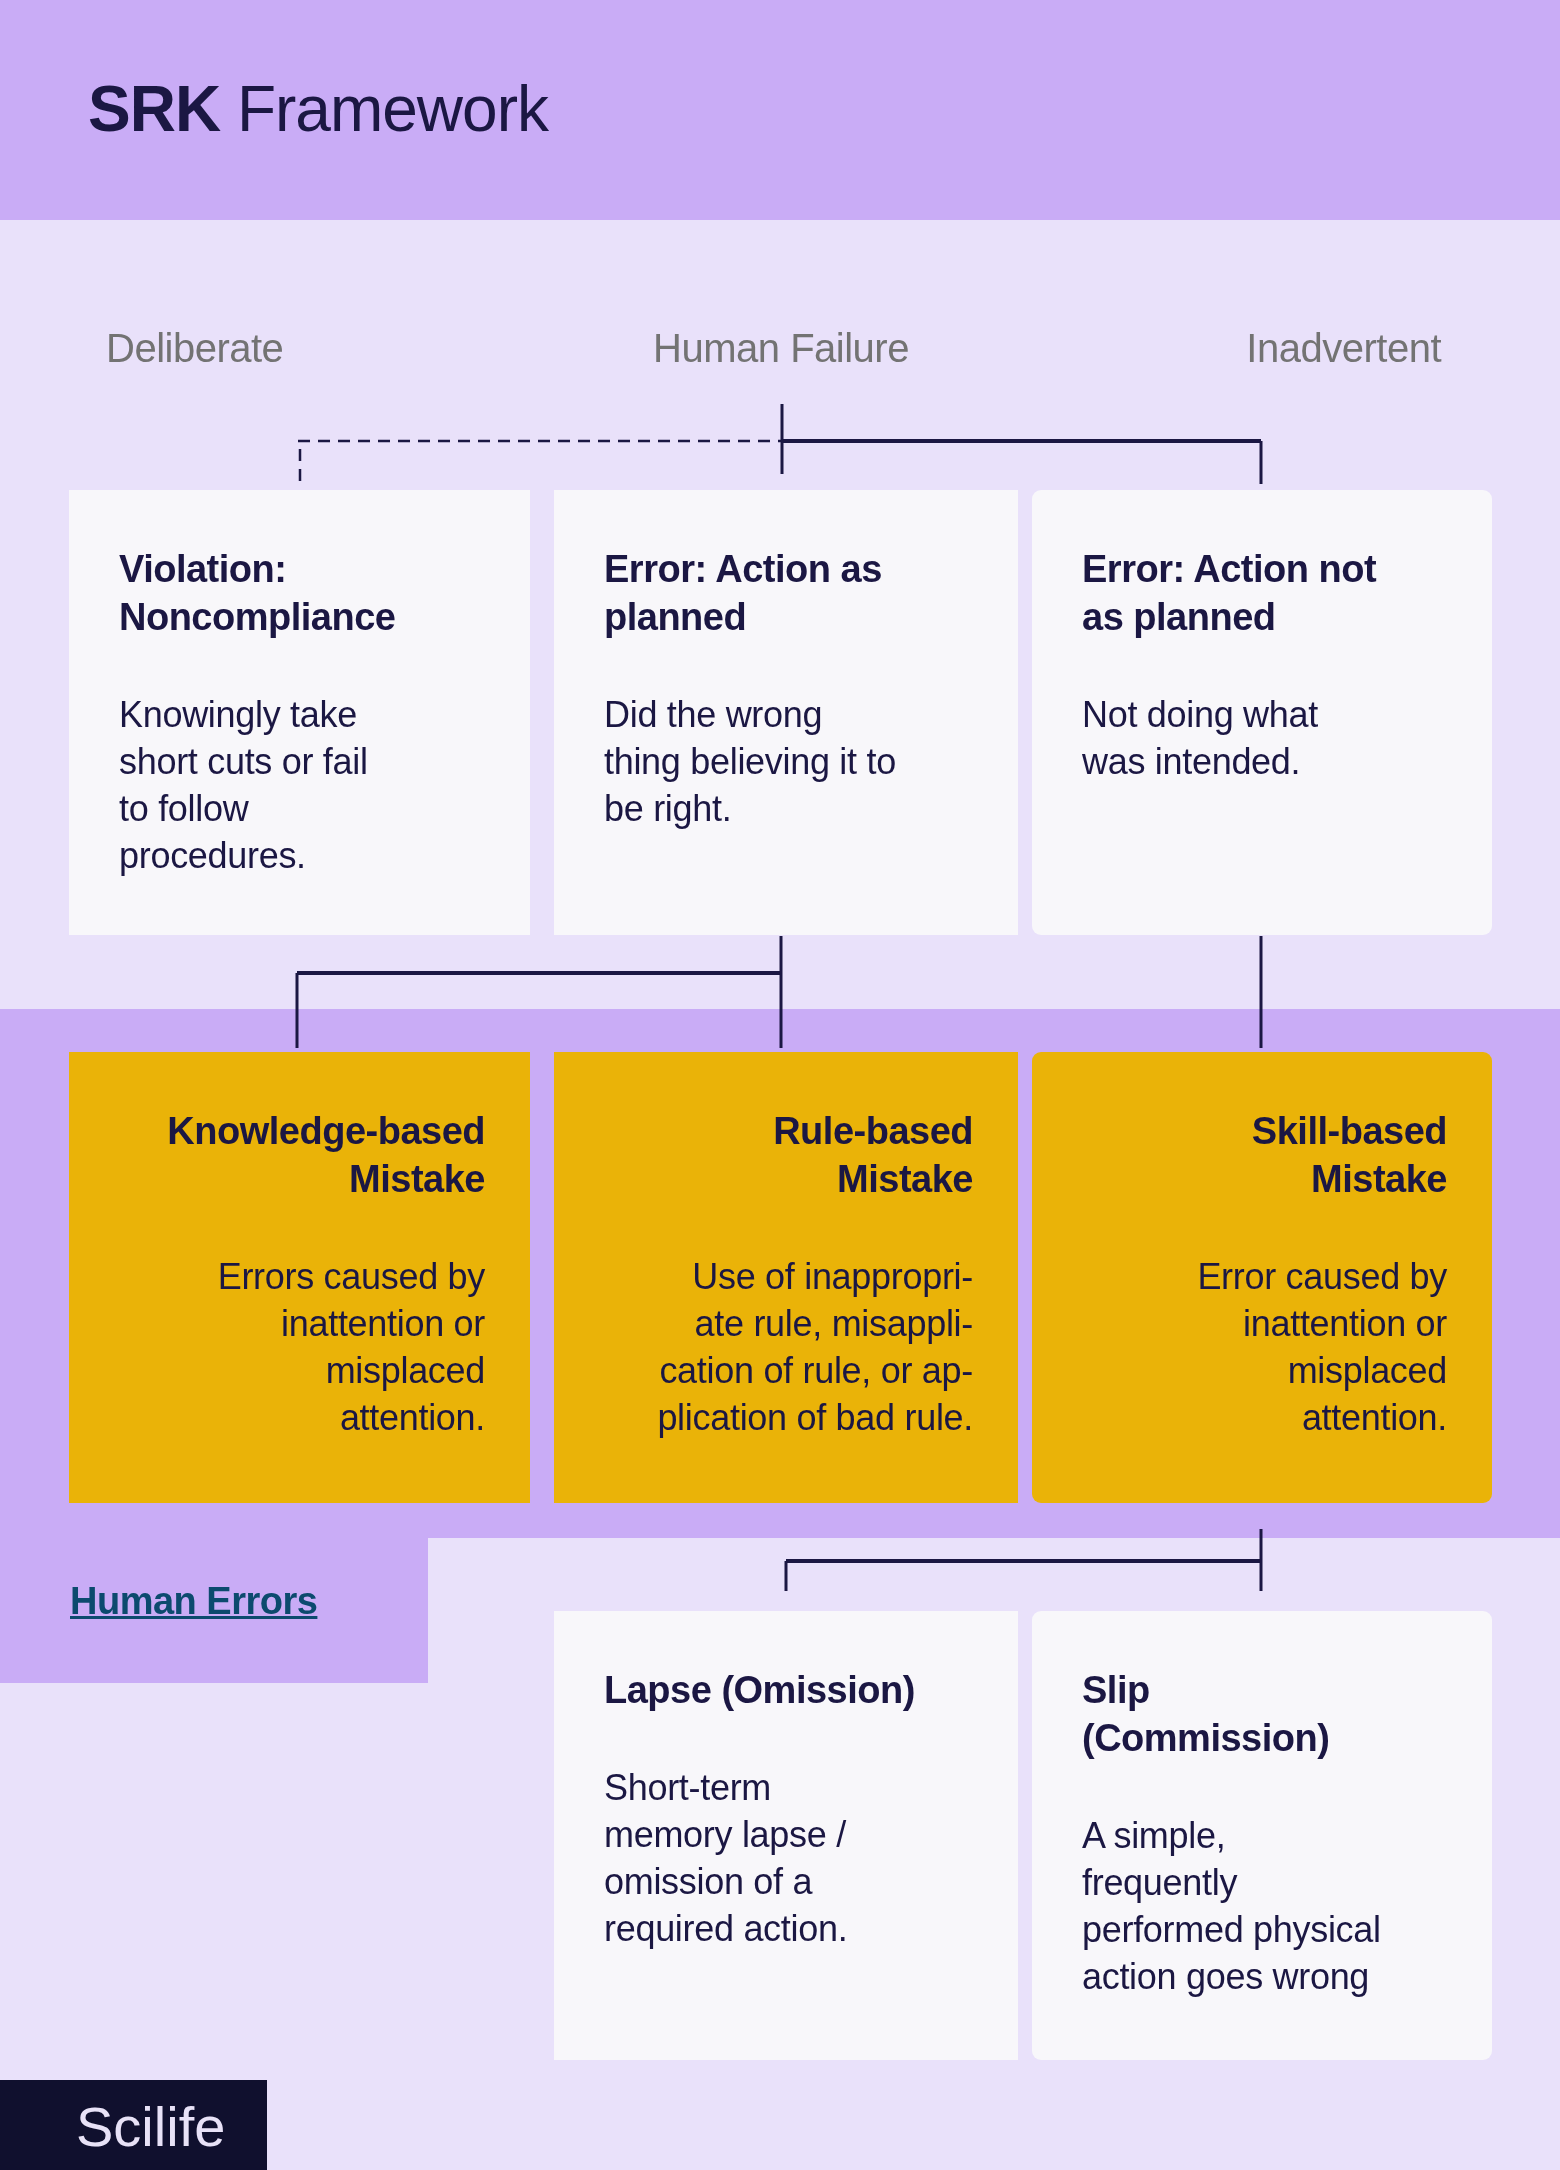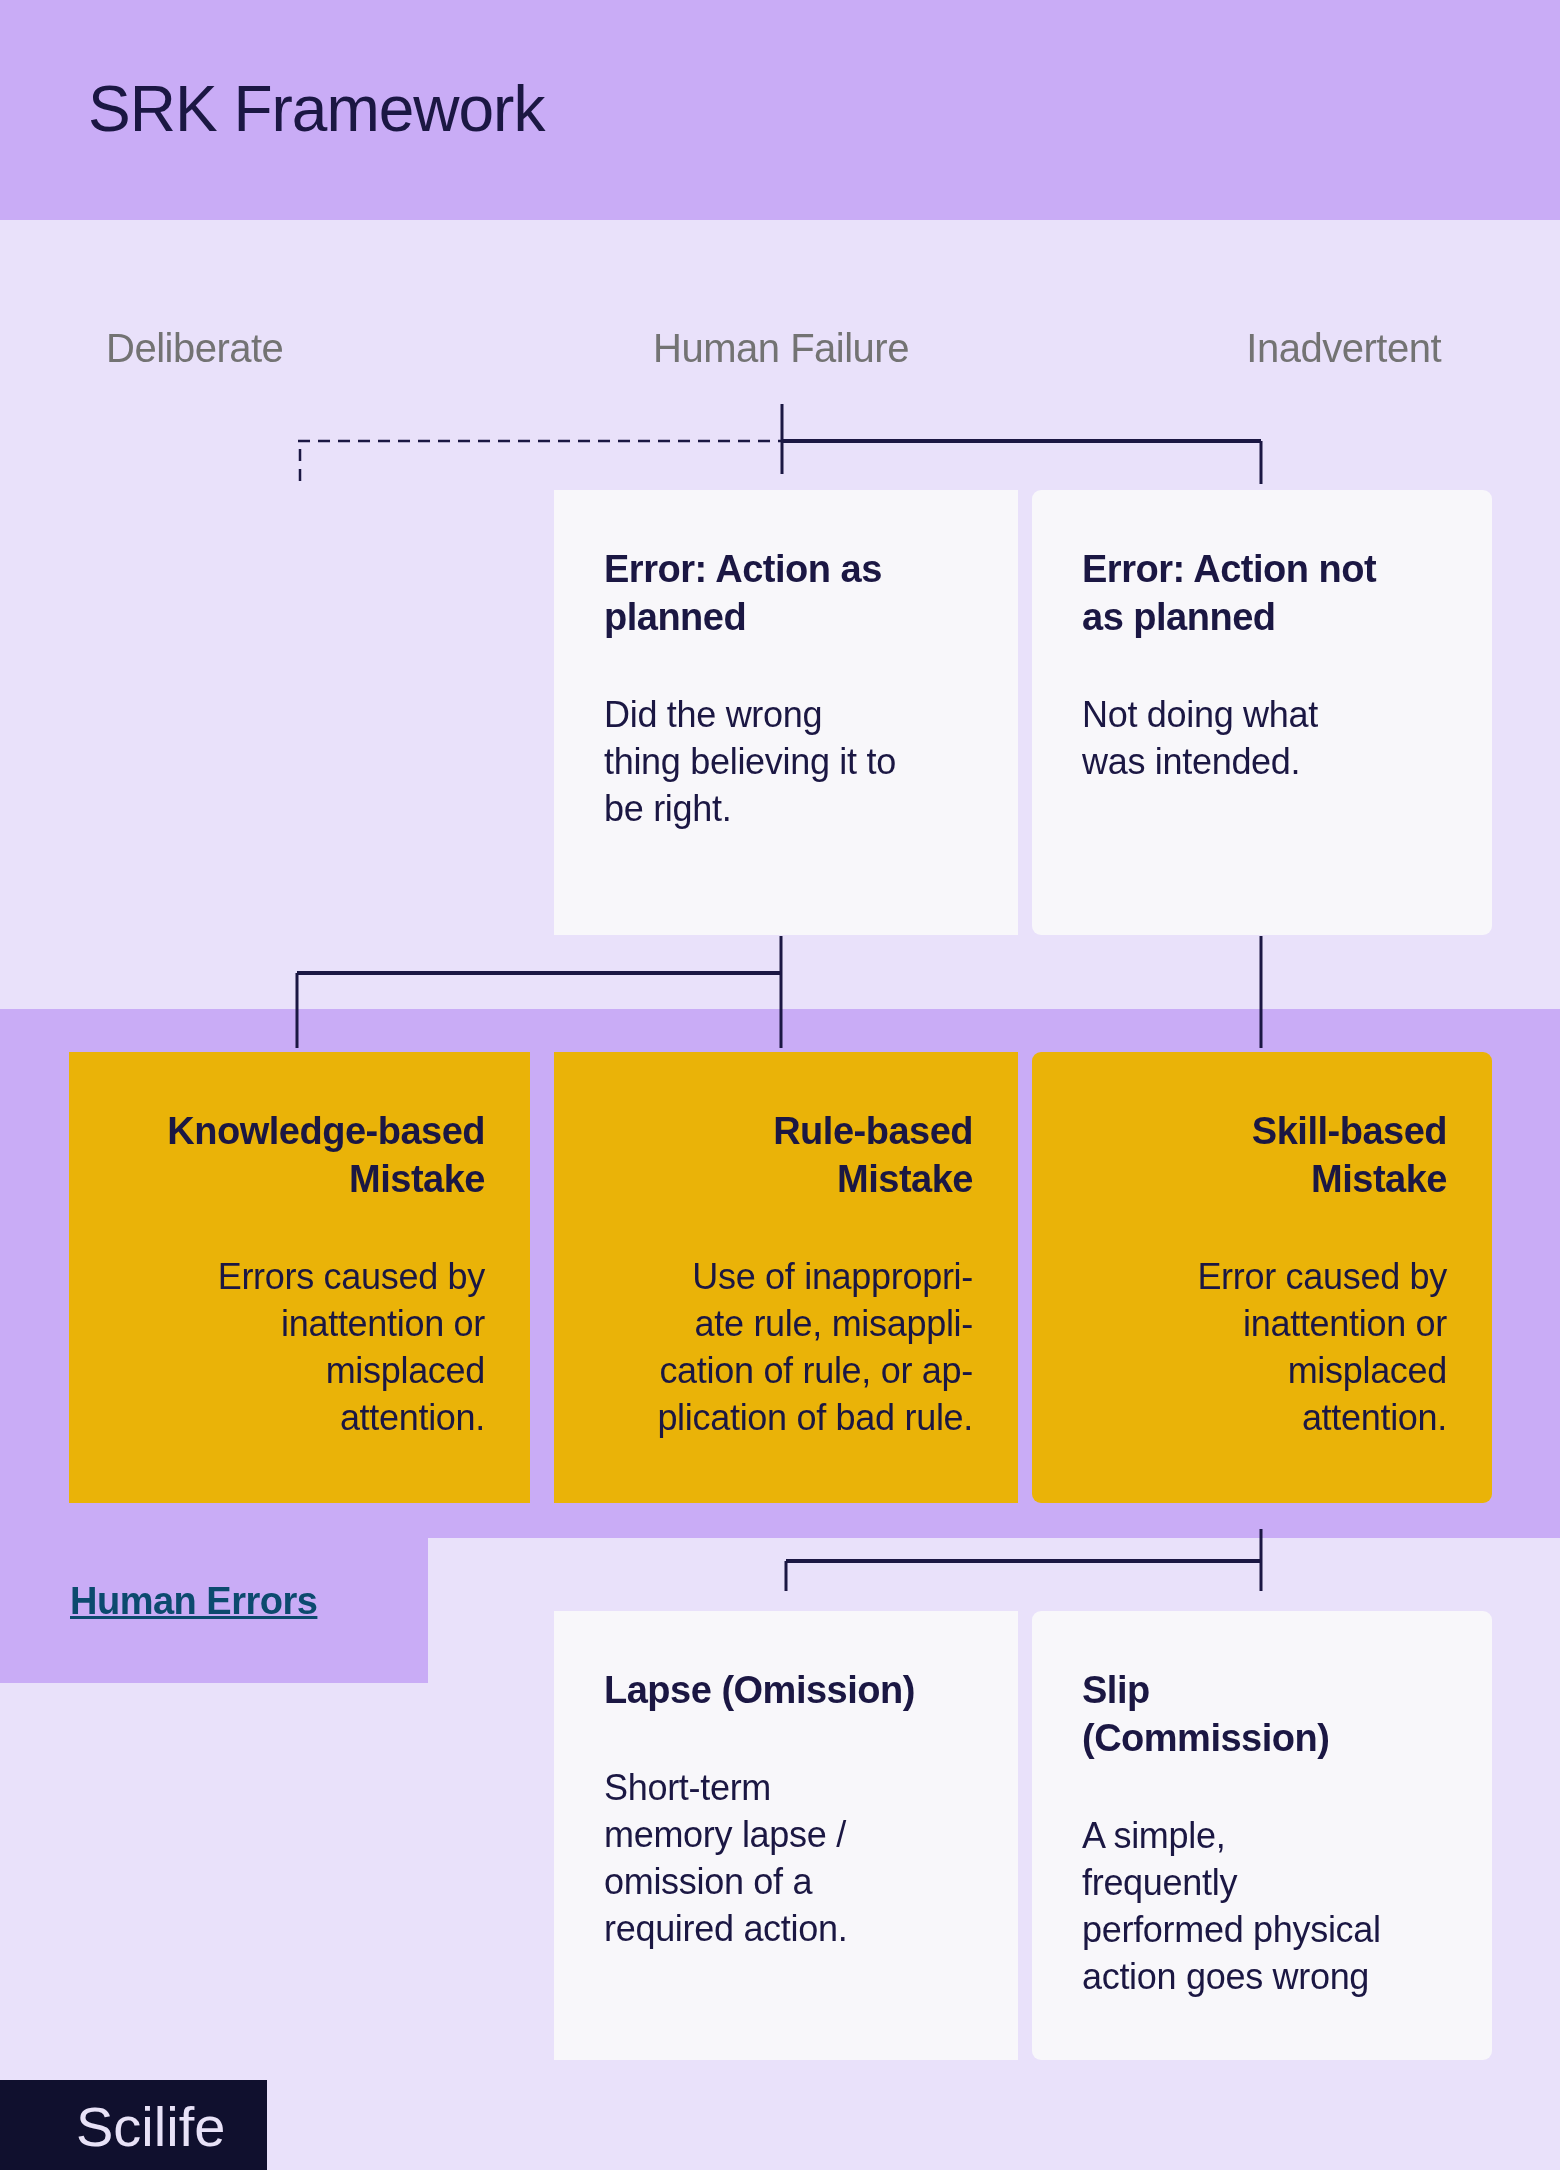--- a/index.html
+++ b/index.html
@@ -25,21 +25,21 @@
   }
   .page-title {
     position: absolute;
     left: 88px; top: 76px;
     font-size: 64px;
     line-height: 1.05;
     letter-spacing: -1px;
     color: #1B1743;
     font-weight: 400;
   }
-  .page-title .t-bold { font-weight: 400; }
+  .page-title .t-bold { font-weight: 700; }
 
   
   .axis-label {
     position: absolute;
     top: 326px;
     font-size: 40px;
     letter-spacing: -0.5px;
     color: #737373;
     white-space: nowrap;
   }
@@ -160,20 +160,28 @@
     <line x1="781" y1="936" x2="781" y2="1048" stroke="#1B1743" stroke-width="3"></line>
     <line x1="297" y1="973" x2="781" y2="973" stroke="#1B1743" stroke-width="4"></line>
     <line x1="297" y1="973" x2="297" y2="1048" stroke="#1B1743" stroke-width="3"></line>
     <line x1="1261" y1="936" x2="1261" y2="1048" stroke="#1B1743" stroke-width="3"></line>
 
     <line x1="1261" y1="1529" x2="1261" y2="1591" stroke="#1B1743" stroke-width="3"></line>
     <line x1="786" y1="1561" x2="1261" y2="1561" stroke="#1B1743" stroke-width="4"></line>
     <line x1="786" y1="1561" x2="786" y2="1591" stroke="#1B1743" stroke-width="3"></line>
   </svg>
 
+  <div class="card light r1 c1">
+    <h3>Violation:
+Noncompliance</h3>
+    <p>Knowingly take
+short cuts or fail
+to follow
+procedures.</p>
+  </div>
   <div class="card light r1 c2">
     <h3>Error: Action as
 planned</h3>
     <p>Did the wrong
 thing believing it to
 be right.</p>
   </div>
   <div class="card light r1 c3">
     <h3>Error: Action not
 as planned</h3>

